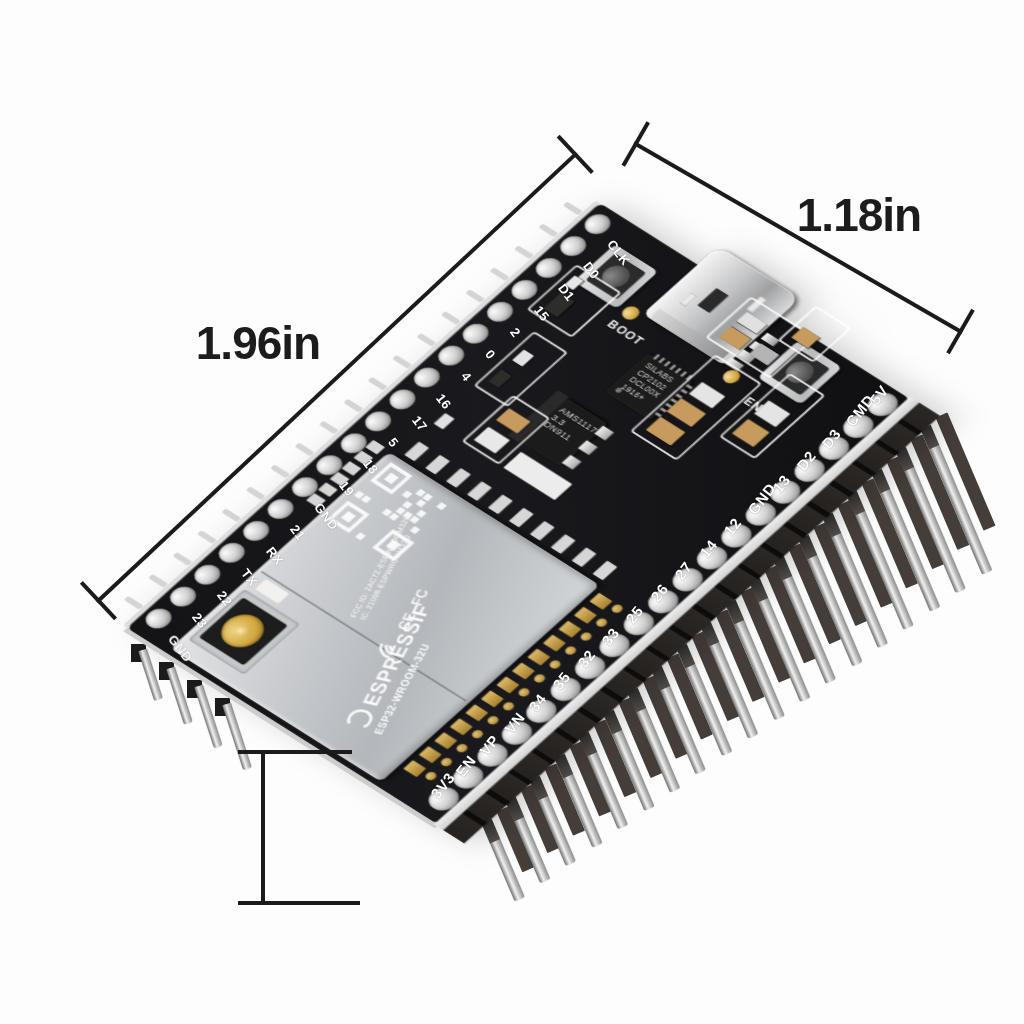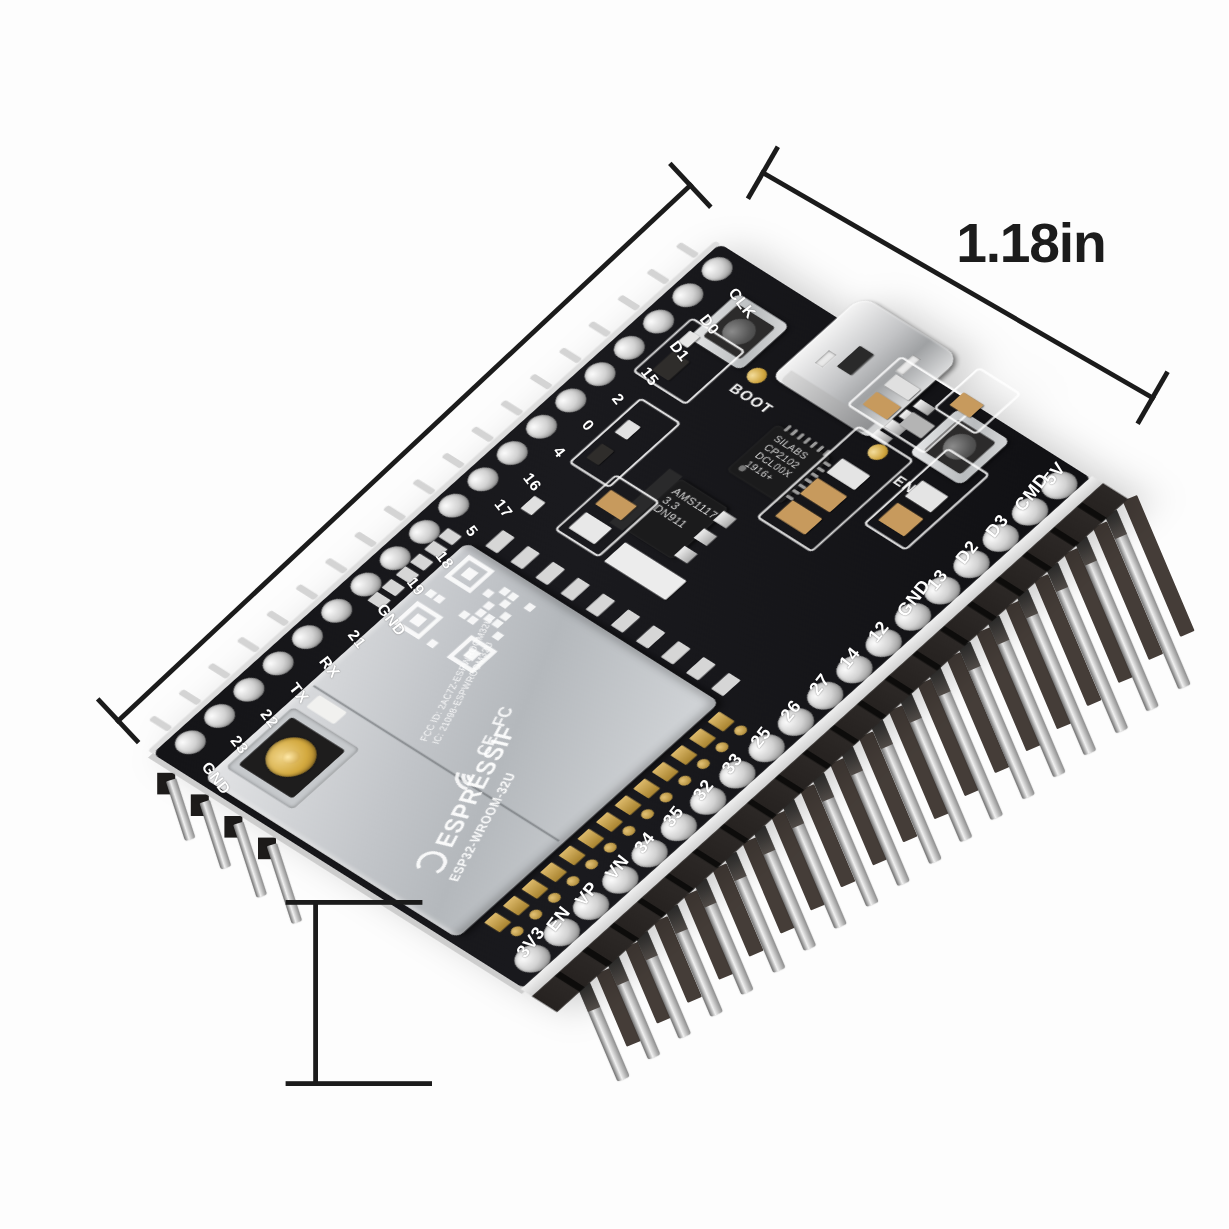--- a/index.html
+++ b/index.html
@@ -3,21 +3,21 @@
 <meta charset="utf-8">
 <style>
   html,body{margin:0;padding:0;}
   body{font-family:"Liberation Sans",sans-serif;background:#ffffff;}
   #stage{position:relative;width:1024px;height:1024px;background:#fdfdfd;overflow:hidden;}
 
   
   .dim-line{position:absolute;background:#1b1b1b;height:4px;transform-origin:0 50%;z-index:10;}
   .dim-line .tick{position:absolute;width:4px;height:50px;top:-23px;background:#1b1b1b;}
   .tick.t0{left:0;} .tick.t1{right:0;}
-  .dim-label{position:absolute;color:#1c1c1c;font-size:46px;font-weight:600;letter-spacing:-1px;z-index:11;text-align:center;}
+  .dim-label{position:absolute;color:#1c1c1c;font-size:46px;font-weight:600;letter-spacing:-1px;z-index:11;text-align:center;margin-top:13px;}
   .vdim{position:absolute;background:#1b1b1b;z-index:10;}
 
   
   #board{position:absolute;left:127px;top:628px;width:640px;height:400px;
          transform-origin:0 0;transform:matrix(0.739,-0.664,0.775,0.49,0,0);z-index:5;
          filter:drop-shadow(8px 16px 16px rgba(0,0,0,0.18));}
   #pcb{position:absolute;inset:0;background:linear-gradient(135deg,#141417 0%,#1a1a1e 45%,#101013 100%);border-radius:6px;}
   .edge-top{position:absolute;left:0;top:-5px;width:640px;height:6px;background:#d8d8d8;opacity:.85;border-radius:3px;}
   .edge-left{position:absolute;left:-5px;top:0;width:6px;height:402px;background:#c9c9c9;opacity:.9;}
   .edge-bottom{position:absolute;left:-2px;top:398px;width:644px;height:13px;background:linear-gradient(#f0f0f0,#cfcfcf);}
@@ -104,20 +104,21 @@
 </style>
 </head>
 <body>
 
 <div id="stage">
 
   <div class="dim-line" style="left:97px;top:600px;width:657px;transform:rotate(-43.1deg);">
     <div class="tick t0"></div>
     <div class="tick t1"></div>
   </div>
+  <div class="dim-label" style="left:178px;top:303px;width:160px;">1.96in</div>
 
   <div class="dim-line" style="left:634px;top:141px;width:379px;transform:rotate(30deg);">
     <div class="tick t0"></div>
     <div class="tick t1"></div>
   </div>
   <div class="dim-label" style="left:779px;top:175px;width:160px;">1.18in</div>
 
   <div class="vdim" style="left:261px;top:752px;width:4px;height:153px;"></div>
   <div class="vdim" style="left:238px;top:750px;width:114px;height:4px;"></div>
   <div class="vdim" style="left:238px;top:901px;width:122px;height:4px;"></div>

